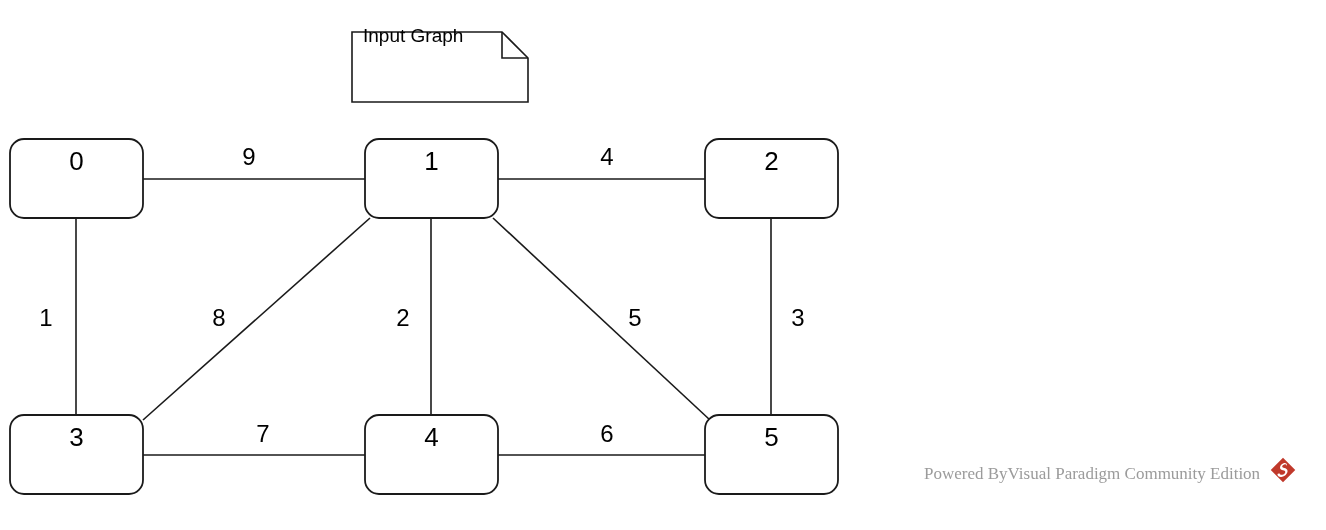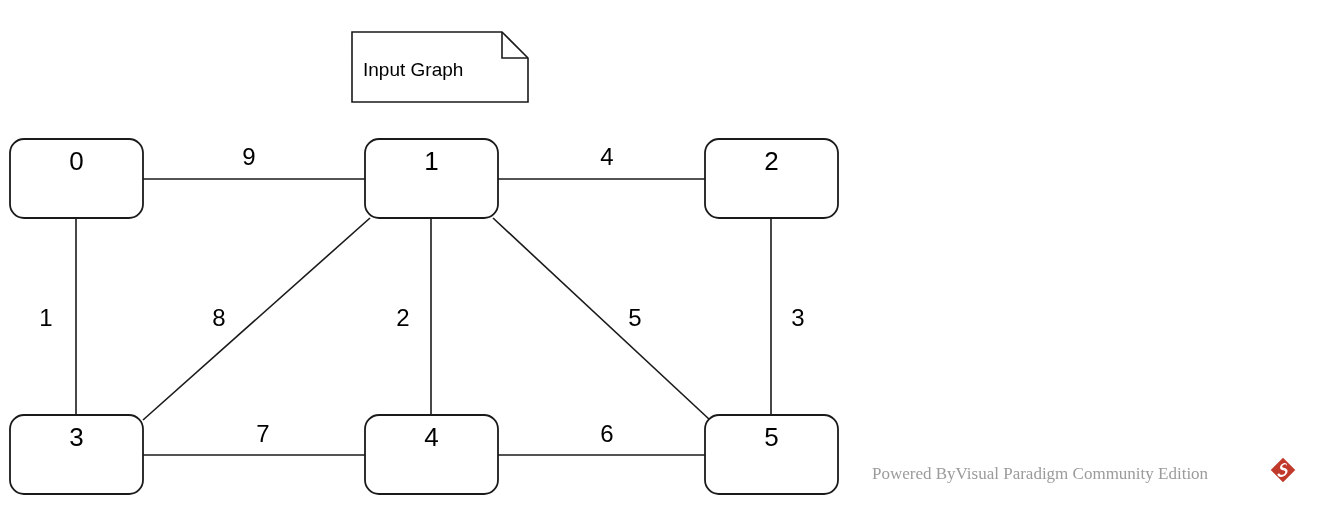--- a/index.html
+++ b/index.html
@@ -42,21 +42,21 @@
   .note-label {
     position: absolute;
     font-family: "Liberation Sans", sans-serif;
     font-size: 19px;
     line-height: 1;
     color: #000;
     white-space: nowrap;
   }
   .watermark-text {
     position: absolute;
-    left: 872px;
+    left: 924px;
     top: 465px;
     font-family: "Liberation Serif", serif;
     font-size: 17px;
     line-height: 1;
     color: #9b9b9b;
     white-space: nowrap;
   }
   .watermark-logo {
     position: absolute;
     left: 1269px;
@@ -103,21 +103,21 @@
     <div class="node-label" style="left: 705px; top: 424px; width: 133px;">5</div>
     <div class="edge-label" style="left: 229px; top: 145px; width: 40px;">9</div>
     <div class="edge-label" style="left: 587px; top: 145px; width: 40px;">4</div>
     <div class="edge-label" style="left: 26px; top: 306px; width: 40px;">1</div>
     <div class="edge-label" style="left: 199px; top: 306px; width: 40px;">8</div>
     <div class="edge-label" style="left: 383px; top: 306px; width: 40px;">2</div>
     <div class="edge-label" style="left: 615px; top: 306px; width: 40px;">5</div>
     <div class="edge-label" style="left: 778px; top: 306px; width: 40px;">3</div>
     <div class="edge-label" style="left: 243px; top: 422px; width: 40px;">7</div>
     <div class="edge-label" style="left: 587px; top: 422px; width: 40px;">6</div>
-    <div class="note-label" style="left: 363px; top: 60px;">Input Graph</div>
+    <div class="note-label" style="left: 363px; top: 26px;">Input Graph</div>
   </div>
 
 <div class="watermark-text">Powered ByVisual Paradigm Community Edition</div>
 
 <svg class="watermark-logo" viewBox="0 0 32 32">
   <path d="M16 2 L30 16 L16 30 L2 16 Z" fill="#c0392b"></path>
   <path d="M20.5 10.5 C20.5 8.6 18.6 7.6 16.6 8.4 C14.2 9.4 12.6 11.4 12.6 13.3
            C12.6 15.1 14.4 15.8 16.0 16.2 C17.4 16.6 18.6 17.0 18.6 18.2
            C18.6 19.6 17.0 21.0 15.2 21.4 C13.6 21.8 12.0 21.2 12.0 19.8
            L9.6 20.6 C9.6 23.2 12.2 24.6 15.0 23.8 C18.2 22.9 21.2 20.0 21.2 17.0

